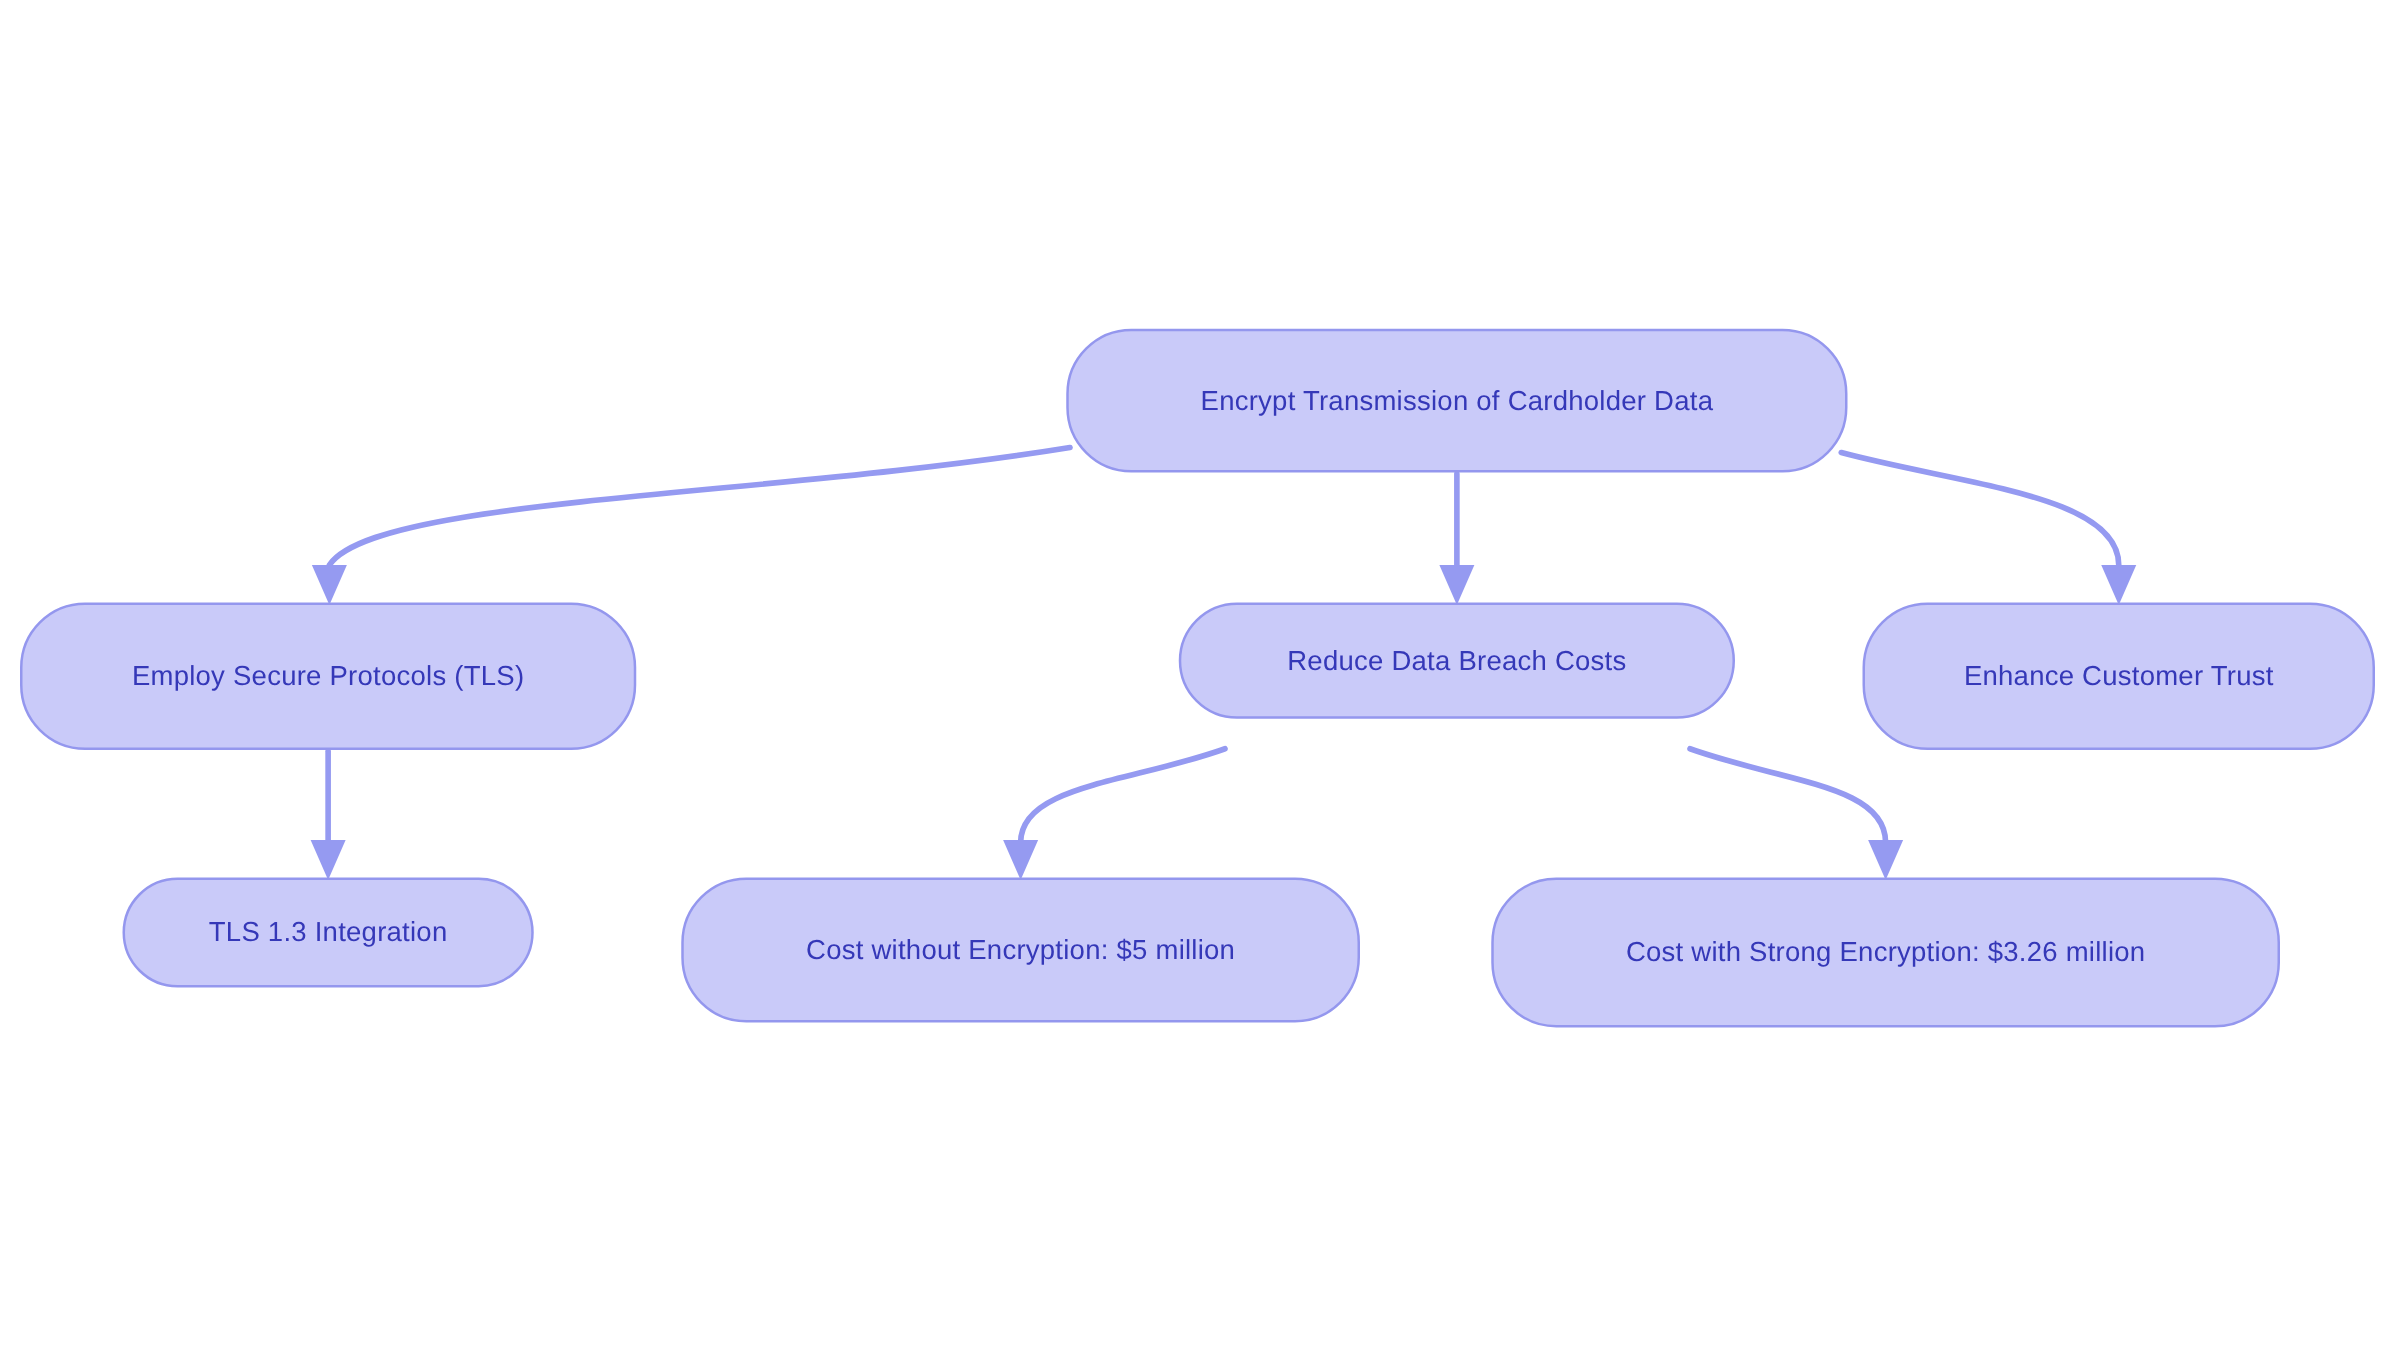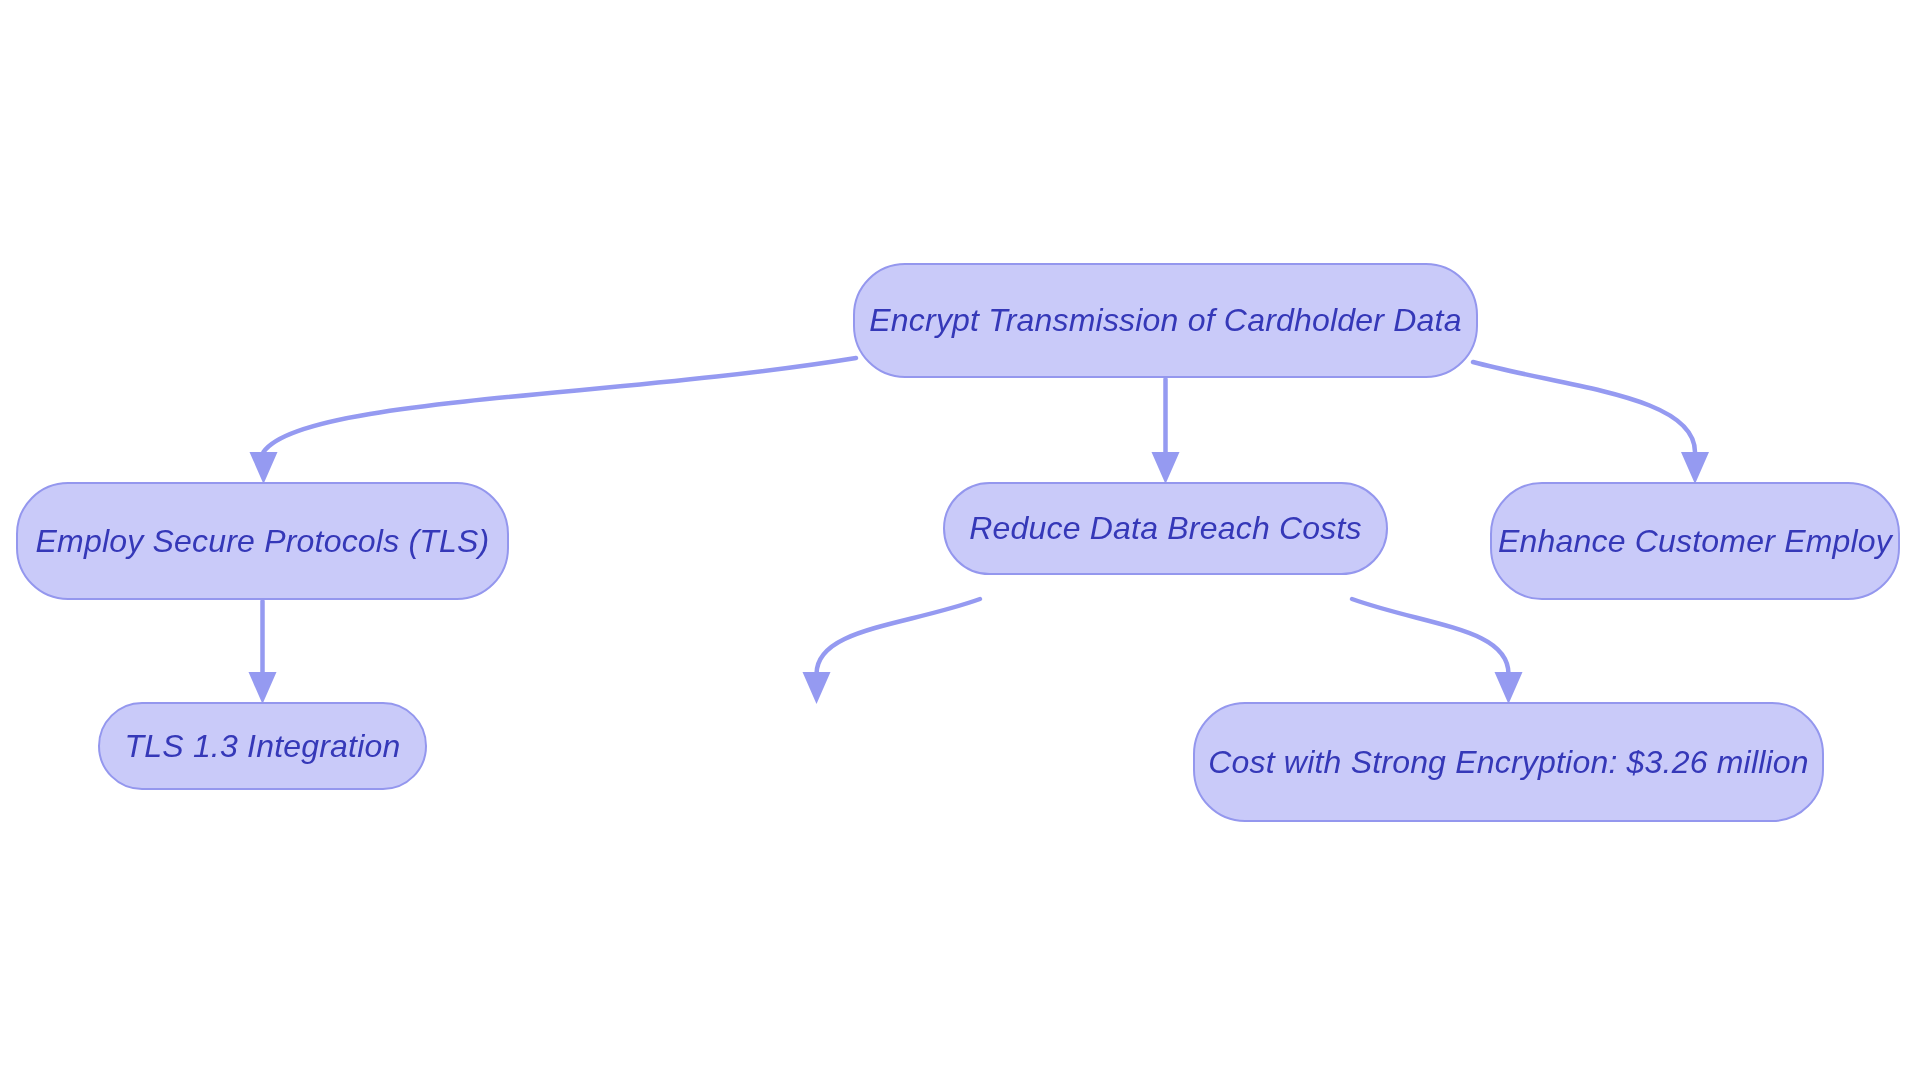--- a/index.html
+++ b/index.html
@@ -38,23 +38,22 @@
     box-sizing: border-box;
     background: var(--node-fill, #c9caf9);
     border: 2px solid var(--node-border, #9497ee);
     border-radius: 52px;
     display: flex;
     align-items: center;
     justify-content: center;
     text-align: right;
     white-space: nowrap;
     color: var(--text-color, #3538b8);
-    font-size: 32px;
+    font-size: 22px;
     letter-spacing: 0.2px;
-    font-style: italic;
   }
   
   #node-root         { left: 853px;  top: 263px; width: 625px; height: 115px; }
   #node-tls          { left: 16px;   top: 482px; width: 493px; height: 118px; }
   #node-breach       { left: 943px;  top: 482px; width: 445px; height: 93px; }
   #node-trust        { left: 1490px; top: 482px; width: 410px; height: 118px; }
   #node-tls13        { left: 98px;   top: 702px; width: 329px; height: 88px; }
   #node-cost-without { left: 545px;  top: 702px; width: 543px; height: 116px; }
   #node-cost-with    { left: 1193px; top: 702px; width: 631px; height: 120px; }
 </style>
@@ -90,25 +89,28 @@
 
   <div class="node" id="node-tls">
     <span>Employ Secure Protocols (TLS)</span>
   </div>
 
   <div class="node" id="node-breach">
     <span>Reduce Data Breach Costs</span>
   </div>
 
   <div class="node" id="node-trust">
-    <span>Enhance Customer Employ</span>
+    <span>Enhance Customer Trust</span>
   </div>
 
   <div class="node" id="node-tls13">
     <span>TLS 1.3 Integration</span>
   </div>
 
+  <div class="node" id="node-cost-without">
+    <span>Cost without Encryption: $5 million</span>
+  </div>
 
   <div class="node" id="node-cost-with">
     <span>Cost with Strong Encryption: $3.26 million</span>
   </div>
 
 </div>
 
 </body></html>

